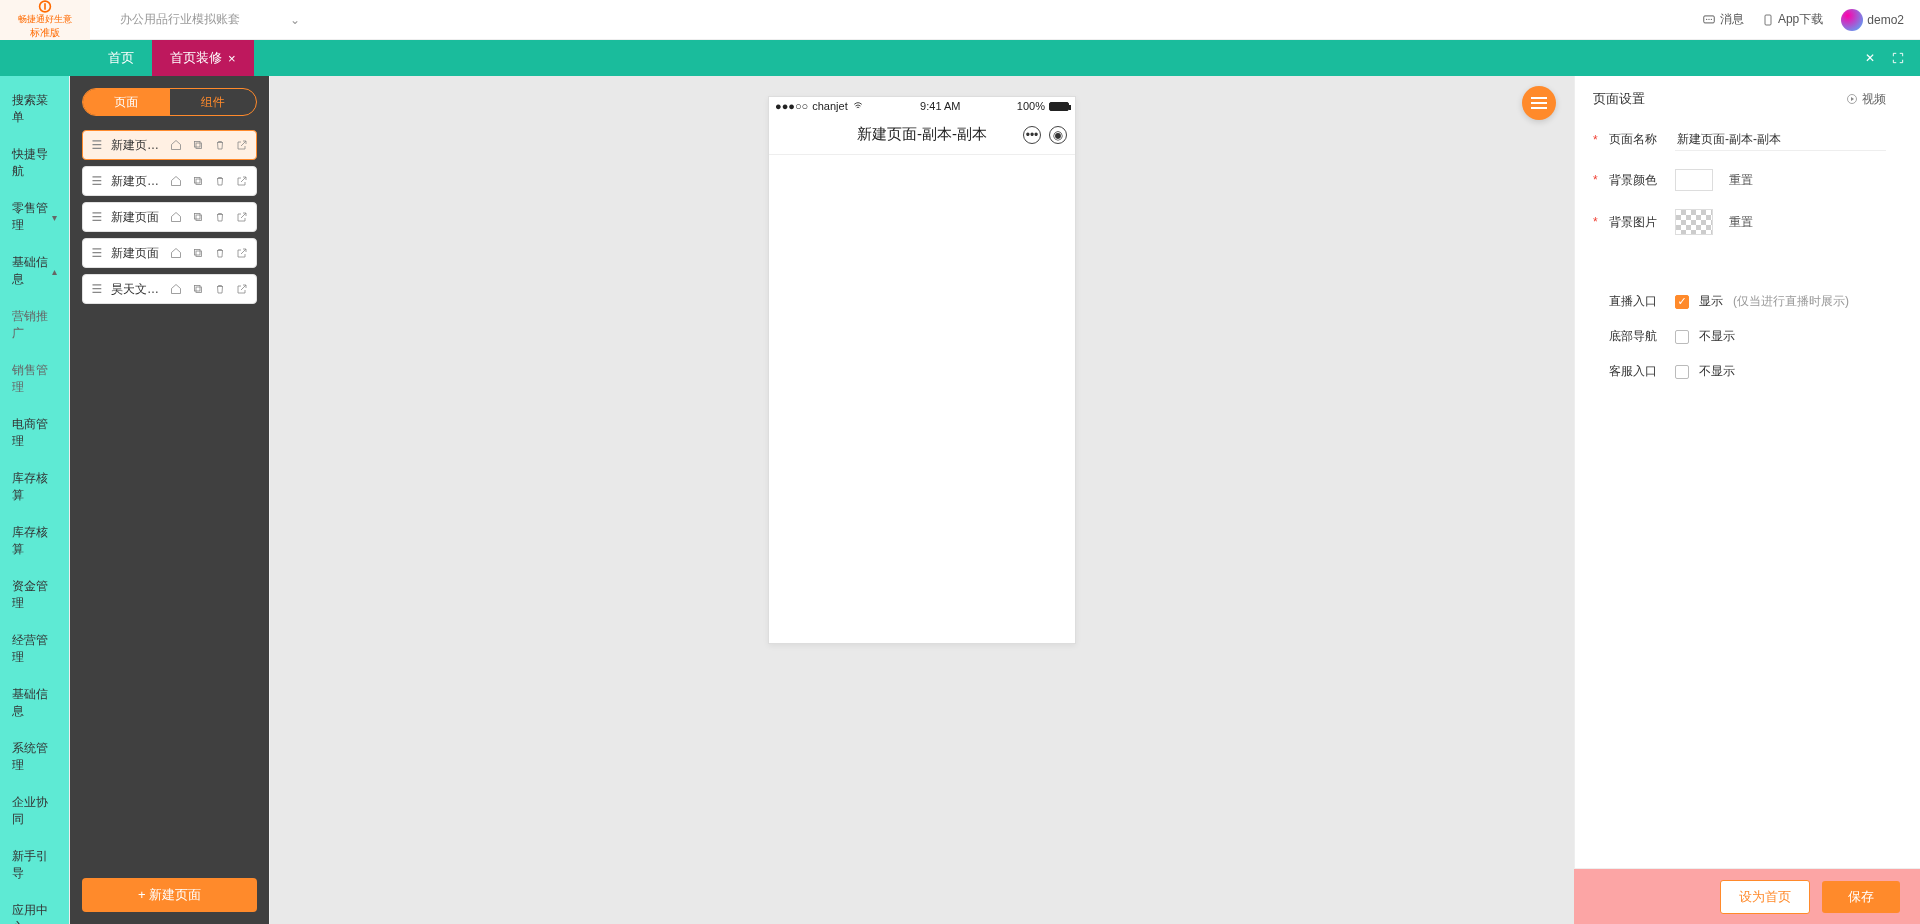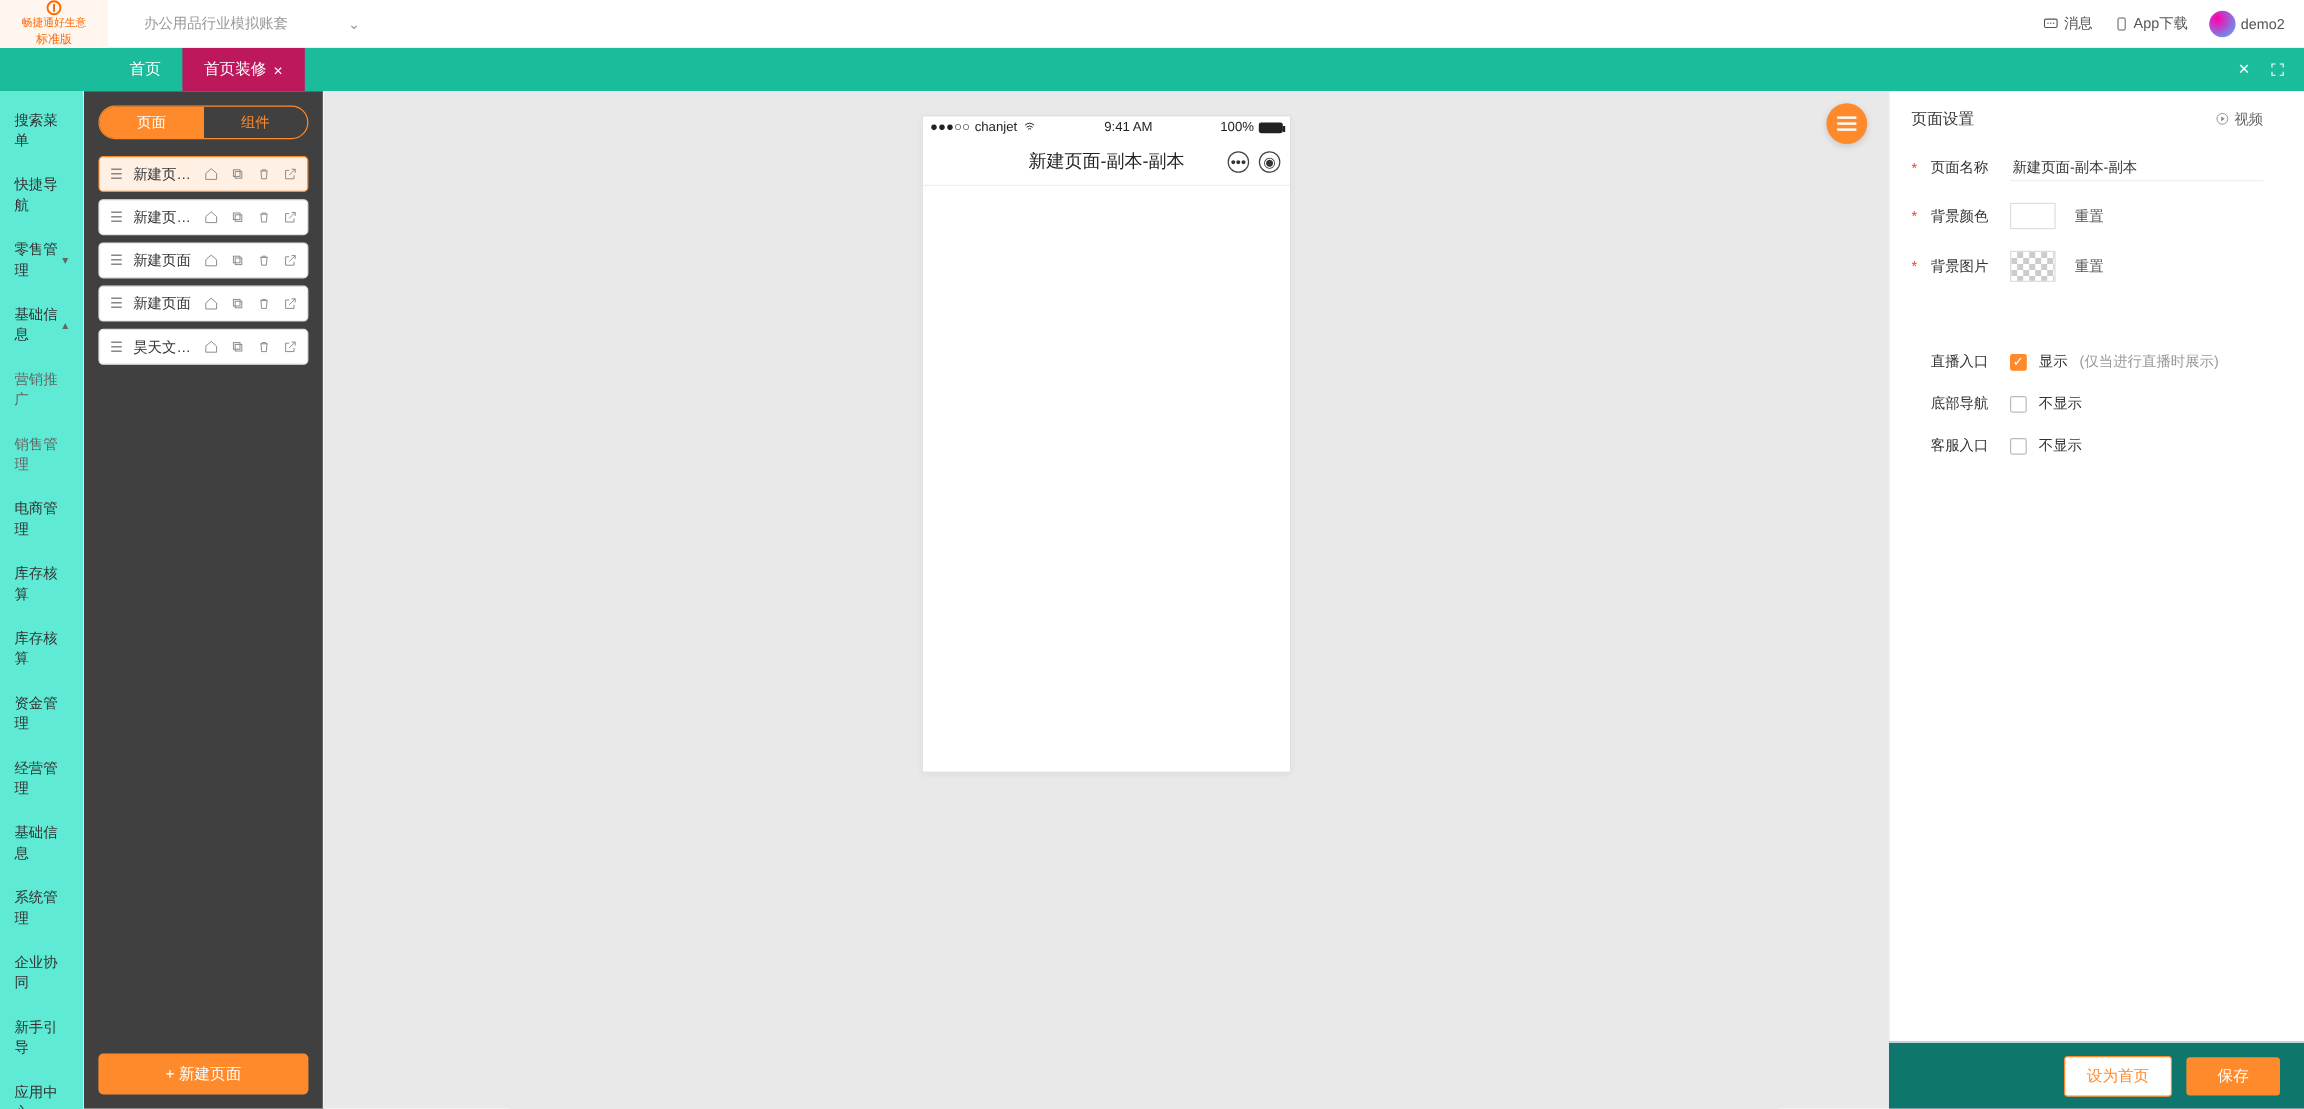--- a/index.html
+++ b/index.html
@@ -58,21 +58,21 @@
 .req { color:#f04134; width:6px;}
 .label { width:56px; color:#333;}
 .text-input { flex:1; border:none; border-bottom:1px solid #eee; padding:4px 2px; font-size:12px; outline:none; color:#333;}
 .color-swatch { width:38px; height:22px; border:1px solid #ddd; background:#fff;}
 .reset-link { color:#555; cursor:pointer; margin-left:6px;}
 .checker { width:38px; height:26px; border:1px solid #ddd; background-image: repeating-conic-gradient(#ccc 0% 25%, #fff 0% 50%); background-size:10px 10px;}
 .checkbox { width:14px; height:14px; border:1px solid #bbb; border-radius:2px; display:inline-flex; align-items:center; justify-content:center; cursor:pointer; color:#fff; font-size:11px;}
 .checkbox.checked { background:#ff8a2b; border-color:#ff8a2b;}
 .hint { color:#999; }
 .props-panel .section-gap { height:40px;}
-.footer-bar { height:56px; display:flex; align-items:center; justify-content:flex-end; gap:12px; padding:0 20px; border-top:1px solid #eee; background:#0f766e;}
+.footer-bar { height:56px; display:flex; align-items:center; justify-content:flex-end; gap:12px; padding:0 20px; border-top:1px solid #eee; background:#fca5a5;}
 .btn-outline { border:1px solid #ff8a2b; color:#ff8a2b; background:#fff; padding:7px 18px; border-radius:3px; cursor:pointer; font-size:13px;}
 .btn-primary { border:none; background:#ff8a2b; color:#fff; padding:7px 26px; border-radius:3px; cursor:pointer; font-size:13px;}
 svg { display:block;}
 </style>
 </head>
 <body>
 
 <div class="top-header">
   <div class="logo-area">
     <svg class="logo-svg" viewBox="0 0 24 24">

